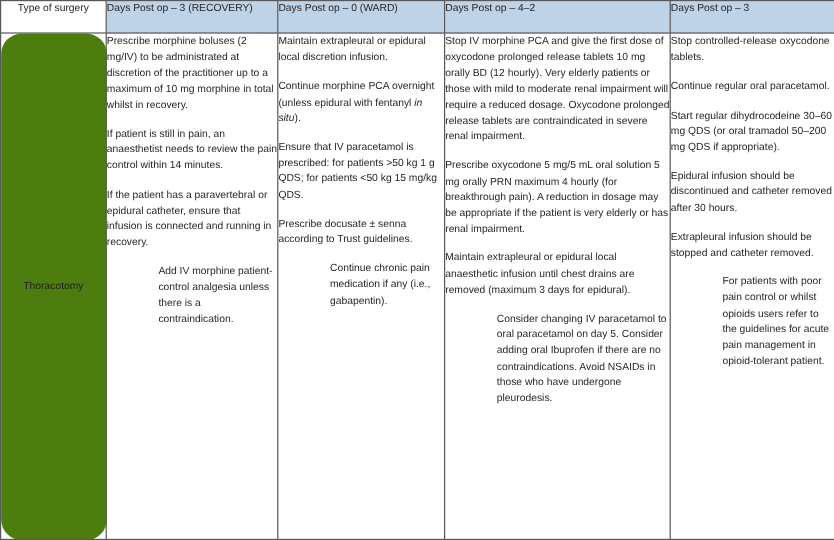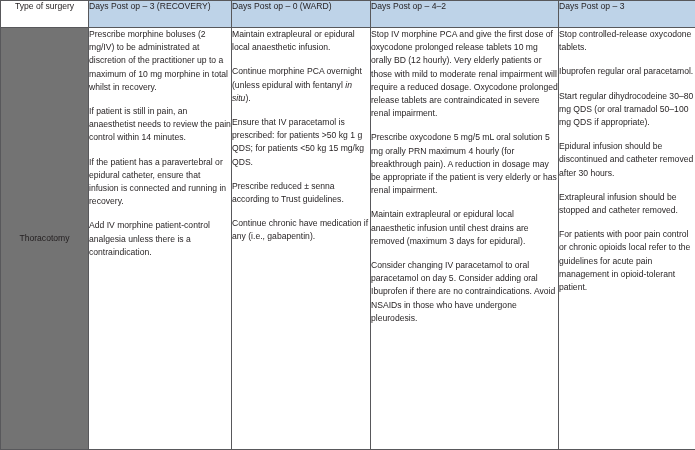--- a/index.html
+++ b/index.html
@@ -73,24 +73,25 @@
   
   td.body-cell {
     border-left: 1px solid #58585b;
     border-right: 1px solid #58585b;
     border-bottom: 1.3px solid #58585b;
     background: #ffffff;
     font-size: 8.6px;
     line-height: 13.2px;
     padding: 9px 8px 6px 8px;
     color: #231f20;
+    border-radius: 17px;
   }
 
   td.body-cell.surgery {
-    background: #737373;
+    background: #4d7c0f;
     vertical-align: middle;
     text-align: center;
     border-left: 1.3px solid #58585b;
     padding: 0 2px;
   }
 
   td.body-cell.last {
     border-right: 1.3px solid #58585b;
   }
 
@@ -99,20 +100,21 @@
   col.c2 { width: 143px; }
   col.c3 { width: 139px; }
   col.c4 { width: 188px; }
   col.c5 { width: 137px; }
 
   .para {
     margin: 0 0 11px 0;
   }
   .para:last-child {
     margin-bottom: 0;
+    padding-left: 43px;
   }
 
   .cell-inner {
     
   }
 
   em.ital {
     font-style: italic;
   }
 
@@ -155,44 +157,44 @@
           <div class="cell-inner">
             <p class="para">Prescribe morphine boluses (2 mg/IV) to be administrated at discretion of the practitioner up to a maximum of 10 mg morphine in total whilst in recovery.</p>
             <p class="para">If patient is still in pain, an anaesthetist needs to review the pain control within 14 minutes.</p>
             <p class="para">If the patient has a paravertebral or epidural catheter, ensure that infusion is connected and running in recovery.</p>
             <p class="para">Add IV morphine patient-control analgesia unless there is a contraindication.</p>
           </div>
         </td>
 
         <td class="body-cell">
           <div class="cell-inner">
-            <p class="para">Maintain extrapleural or epidural local anaesthetic infusion.</p>
+            <p class="para">Maintain extrapleural or epidural local discretion infusion.</p>
             <p class="para"><span>Continue morphine PCA overnight (unless epidural with fentanyl </span><em class="ital">in situ</em><span>).</span></p>
             <p class="para">Ensure that IV paracetamol is prescribed: for patients &gt;50 kg 1 g QDS; for patients &lt;50 kg 15 mg/kg QDS.</p>
-            <p class="para">Prescribe reduced ± senna according to Trust guidelines.</p>
-            <p class="para">Continue chronic have medication if any (i.e., gabapentin).</p>
+            <p class="para">Prescribe docusate ± senna according to Trust guidelines.</p>
+            <p class="para">Continue chronic pain medication if any (i.e., gabapentin).</p>
           </div>
         </td>
 
         <td class="body-cell">
           <div class="cell-inner">
             <p class="para">Stop IV morphine PCA and give the first dose of oxycodone prolonged release tablets 10 mg orally BD (12 hourly). Very elderly patients or those with mild to moderate renal impairment will require a reduced dosage. Oxycodone prolonged release tablets are contraindicated in severe renal impairment.</p>
             <p class="para">Prescribe oxycodone 5 mg/5 mL oral solution 5 mg orally PRN maximum 4 hourly (for breakthrough pain). A reduction in dosage may be appropriate if the patient is very elderly or has renal impairment.</p>
             <p class="para">Maintain extrapleural or epidural local anaesthetic infusion until chest drains are removed (maximum 3 days for epidural).</p>
             <p class="para">Consider changing IV paracetamol to oral paracetamol on day 5. Consider adding oral Ibuprofen if there are no contraindications. Avoid NSAIDs in those who have undergone pleurodesis.</p>
           </div>
         </td>
 
         <td class="body-cell last">
           <div class="cell-inner">
             <p class="para">Stop controlled-release oxycodone tablets.</p>
-            <p class="para">Ibuprofen regular oral paracetamol.</p>
-            <p class="para">Start regular dihydrocodeine 30–80 mg QDS (or oral tramadol 50–100 mg QDS if appropriate).</p>
+            <p class="para">Continue regular oral paracetamol.</p>
+            <p class="para">Start regular dihydrocodeine 30–60 mg QDS (or oral tramadol 50–200 mg QDS if appropriate).</p>
             <p class="para">Epidural infusion should be discontinued and catheter removed after 30 hours.</p>
             <p class="para">Extrapleural infusion should be stopped and catheter removed.</p>
-            <p class="para">For patients with poor pain control or chronic opioids local refer to the guidelines for acute pain management in opioid-tolerant patient.</p>
+            <p class="para">For patients with poor pain control or whilst opioids users refer to the guidelines for acute pain management in opioid-tolerant patient.</p>
           </div>
         </td>
 
       </tr>
     </tbody>
   </table>
 </div>
 
 </body></html>

